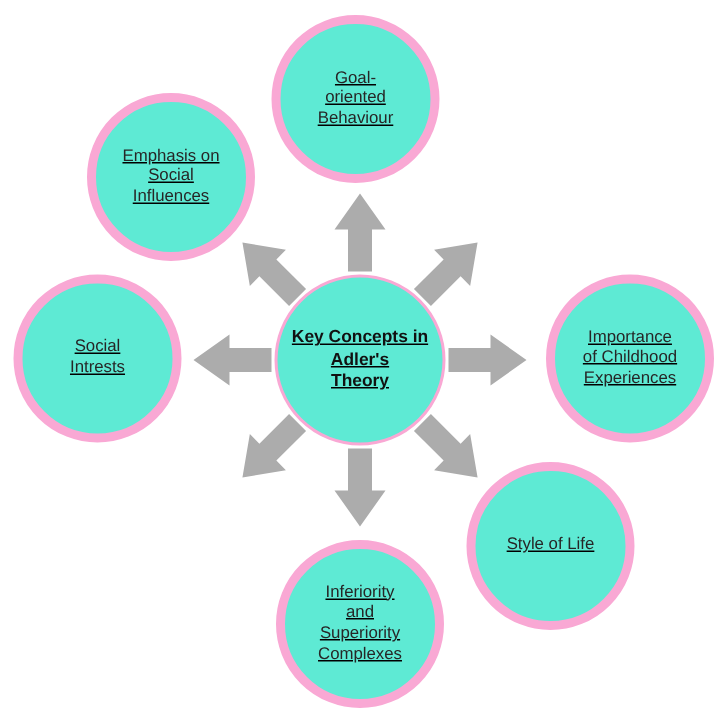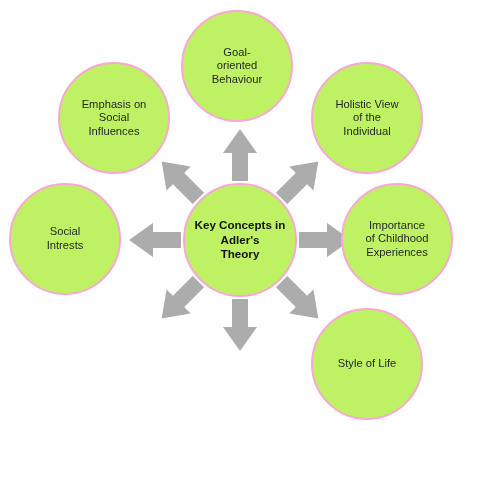--- a/index.html
+++ b/index.html
@@ -11,28 +11,29 @@
     position: relative;
     width: 480px;
     height: 480px;
     background: #ffffff;
     overflow: hidden;
     font-family: "Liberation Sans", sans-serif;
   }
   .node {
     position: absolute;
     border-radius: 50%;
-    border: 2px solid #f9a8d4;
-    background: #bef264;
+    border: 6px solid #f9a8d4;
+    background: #5eead4;
     box-sizing: border-box;
     display: flex;
     align-items: center;
     justify-content: center;
     text-align: center;
     z-index: 3;
+    text-decoration: underline;
   }
   .node-label {
     display: block;
     color: #262626;
     line-height: 1.22;
     white-space: pre-line;
     padding: 0 6px;
   }
   
   .satellite {
@@ -118,36 +119,37 @@
       <polygon points="0,9 28,9 28,0 52,17 28,34 28,25 0,25" fill="#acacac"></polygon>
     </svg>
   </div>
 
   <div class="node satellite" style="left:181px; top:10px;">
     <span class="node-label">Goal-
 oriented
 Behaviour</span>
   </div>
 
-  <div class="node satellite" style="left:311px; top:62px;">
-    <span class="node-label">Holistic View
-of the
-Individual</span>
-  </div>
 
-  <div class="node satellite" style="left:341px; top:183px;justify-content:center;">
+  <div class="node satellite" style="left:364px; top:183px;justify-content:center;">
     <span class="node-label">Importance
 of Childhood
 Experiences</span>
   </div>
 
   <div class="node satellite" style="left:311px; top:308px;text-align:center;">
     <span class="node-label">Style of Life</span>
   </div>
 
+  <div class="node satellite" style="left:184px; top:360px;">
+    <span class="node-label">Inferiority
+and
+Superiority
+Complexes</span>
+  </div>
 
 
   <div class="node satellite" style="left:9px; top:183px;">
     <span class="node-label">Social
 Intrests</span>
   </div>
 
   <div class="node satellite" style="left:58px; top:62px;">
     <span class="node-label">Emphasis on
 Social

